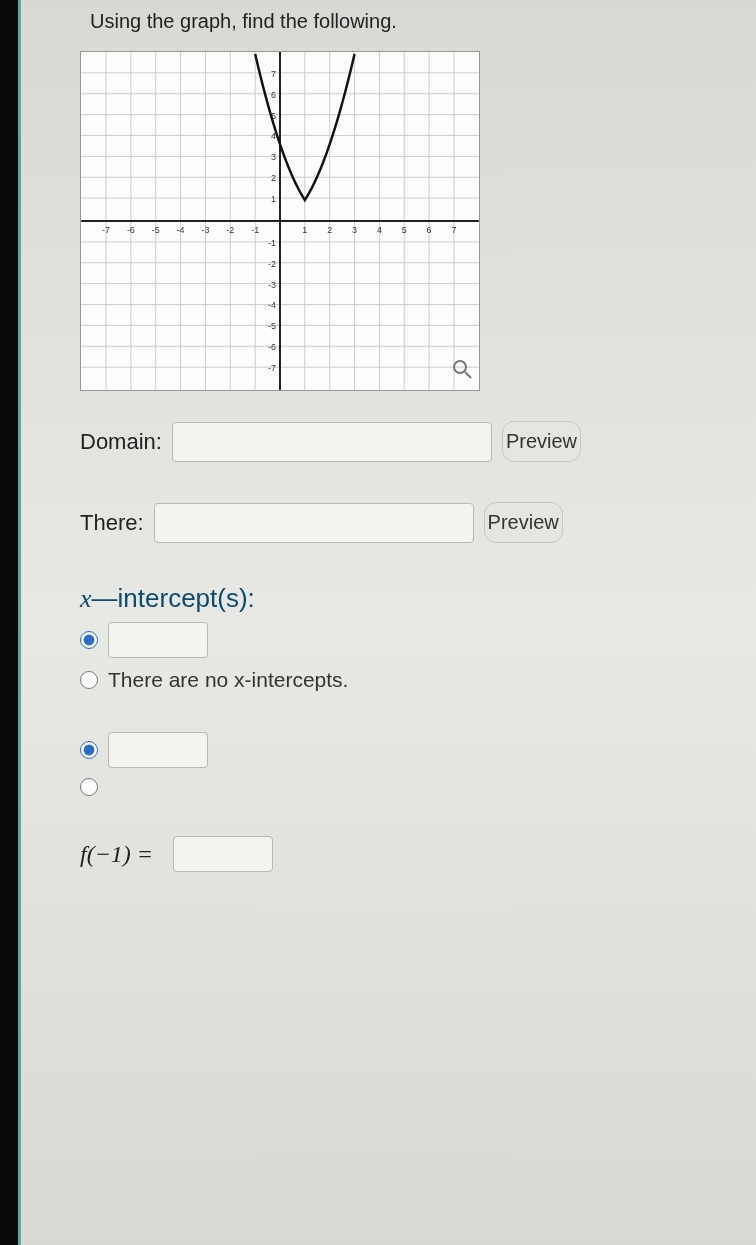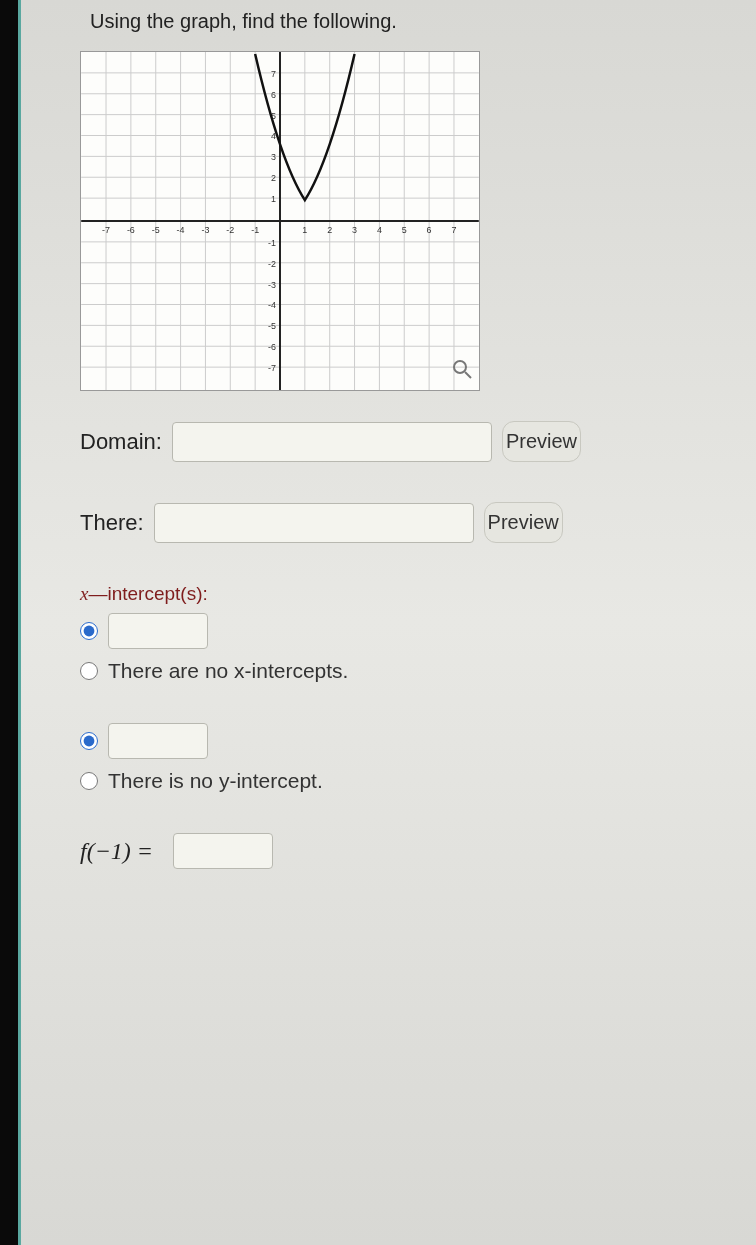--- a/index.html
+++ b/index.html
@@ -84,22 +84,22 @@
       border-radius: 12px;
       padding: 8px 3px;
       font-size: 20px;
       color: #333;
       cursor: pointer;
     }
     .section {
       margin-bottom: 40px;
     }
     .section-label {
-      font-size: 19px;
-      color: #7f1d1d;
+      font-size: 26px;
+      color: #0c4a6e;
       margin-bottom: 8px;
     }
     .math-ital { font-style: italic; font-family: 'Times New Roman', serif;}
     .radio-line {
       display: flex;
       align-items: center;
       gap: 10px;
       margin-bottom: 10px;
       margin-left: 0;
     }
@@ -239,21 +239,20 @@
     </div>
   </div>
 
   <div class="section">
     <div class="radio-line">
       <input type="radio" name="yint" checked="" style="">
       <input class="input-sm" type="text" value="" style="">
     </div>
     <div class="radio-line">
       <input type="radio" name="yint" style="">
-      <span class="radio-text">There is no y-intercept.</span>
     </div>
   </div>
 
   <div class="func-row">
     <span class="func-label">f(−1) =</span>
     <input class="input-sm" type="text" value="" style="">
   </div>
 
 
 </div>

